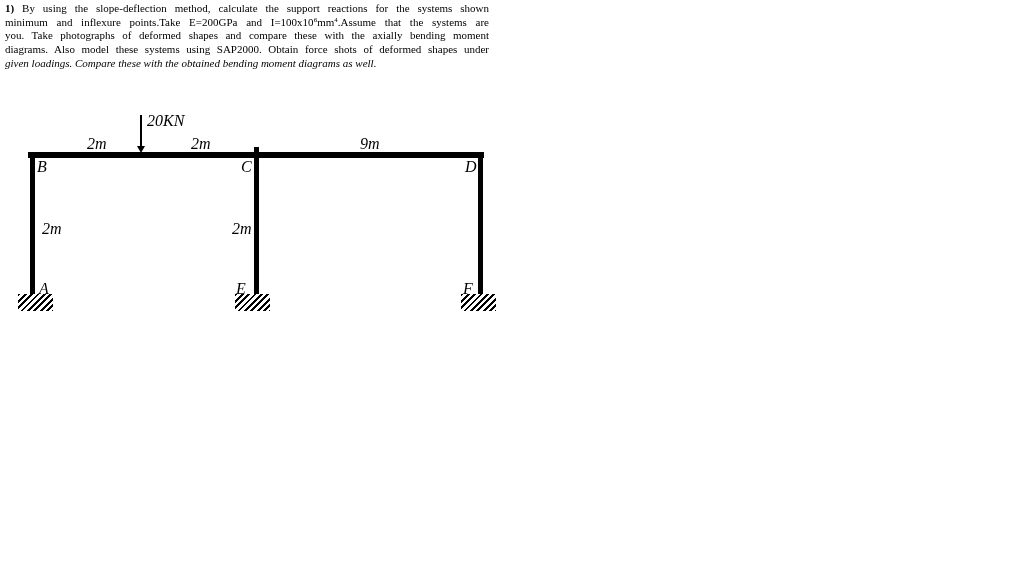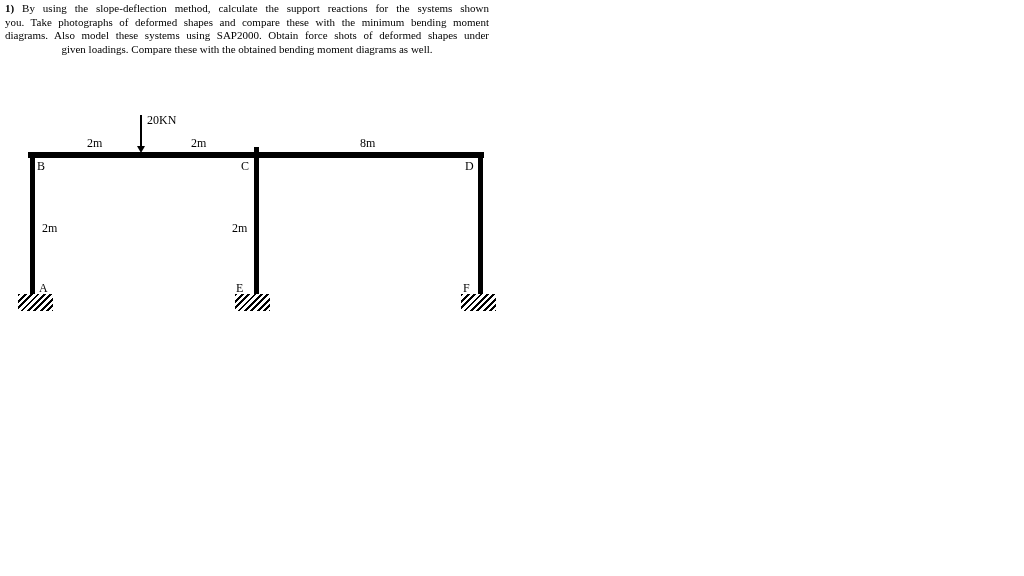--- a/index.html
+++ b/index.html
@@ -20,41 +20,42 @@
     position: absolute;
     left: 5px;
     top: 2px;
     width: 484px;
     font-size: 11px;
     line-height: 13.7px;
     color: #000000;
   }
   .pline { width: 484px; white-space: nowrap; }
   .pline.just { text-align: justify; text-align-last: justify; }
-  .pline.last { text-align: center; }
+  .pline.last { text-align: left; font-style: italic; }
   .pline b { font-weight: bold; }
   sup { font-size: 7px; vertical-align: 4px; line-height: 0; }
 
   
   .member { position: absolute; background: #000000; }
   .support {
     position: absolute;
     width: 35px;
     height: 17px;
     background: repeating-linear-gradient(135deg,
       #000000 0px, #000000 2px,
       #ffffff 2px, #ffffff 4.5px);
   }
   .lbl {
     position: absolute;
     font-family: "Liberation Serif", serif;
-    font-size: 12px;
+    font-size: 16px;
     line-height: 11px;
     color: #000000;
     white-space: nowrap;
+    font-style: italic;
   }
   .arrow-stem { position: absolute; background: #000000; }
   .arrow-head {
     position: absolute;
     width: 0; height: 0;
     border-left: 4px solid transparent;
     border-right: 4px solid transparent;
     border-top: 7px solid #000000;
   }
 
@@ -81,21 +82,22 @@
   #lbl-e      { left: 236px; top: 283px; }
   #lbl-f      { left: 463px; top: 283px; }
 </style>
 </head>
 <body>
 
 <div class="page">
 
   <div class="ptext">
     <div class="pline just"><b>1)</b><span> By using the slope-deflection method, calculate the support reactions for the systems shown</span></div>
-    <div class="pline just">you. Take photographs of deformed shapes and compare these with the minimum bending moment</div>
+    <div class="pline just"><span>minimum and inflexure points.Take E=200GPa and I=100x10</span><sup>6</sup><span>mm</span><sup>4</sup><span>.Assume that the systems are</span></div>
+    <div class="pline just">you. Take photographs of deformed shapes and compare these with the axially bending moment</div>
     <div class="pline just">diagrams. Also model these systems using SAP2000. Obtain force shots of deformed shapes under</div>
     <div class="pline last">given loadings. Compare these with the obtained bending moment diagrams as well.</div>
   </div>
 
   <div>
 
     <div class="member" id="beam-bcd"></div>
     <div class="member" id="col-ab"></div>
     <div class="member" id="col-ce"></div>
     <div class="member" id="col-df"></div>
@@ -103,21 +105,21 @@
     <div class="support" id="support-a"></div>
     <div class="support" id="support-e"></div>
     <div class="support" id="support-f"></div>
 
     <div class="arrow-stem" id="load-stem"></div>
     <div class="arrow-head" id="load-head"></div>
     <div class="lbl" id="lbl-load">20KN</div>
 
     <div class="lbl" id="lbl-dim1">2m</div>
     <div class="lbl" id="lbl-dim2">2m</div>
-    <div class="lbl" id="lbl-dim3">8m</div>
+    <div class="lbl" id="lbl-dim3">9m</div>
 
     <div class="lbl" id="lbl-hgt1">2m</div>
     <div class="lbl" id="lbl-hgt2">2m</div>
 
     <div class="lbl" id="lbl-b">B</div>
     <div class="lbl" id="lbl-c">C</div>
     <div class="lbl" id="lbl-d">D</div>
     <div class="lbl" id="lbl-a">A</div>
     <div class="lbl" id="lbl-e">E</div>
     <div class="lbl" id="lbl-f">F</div>

